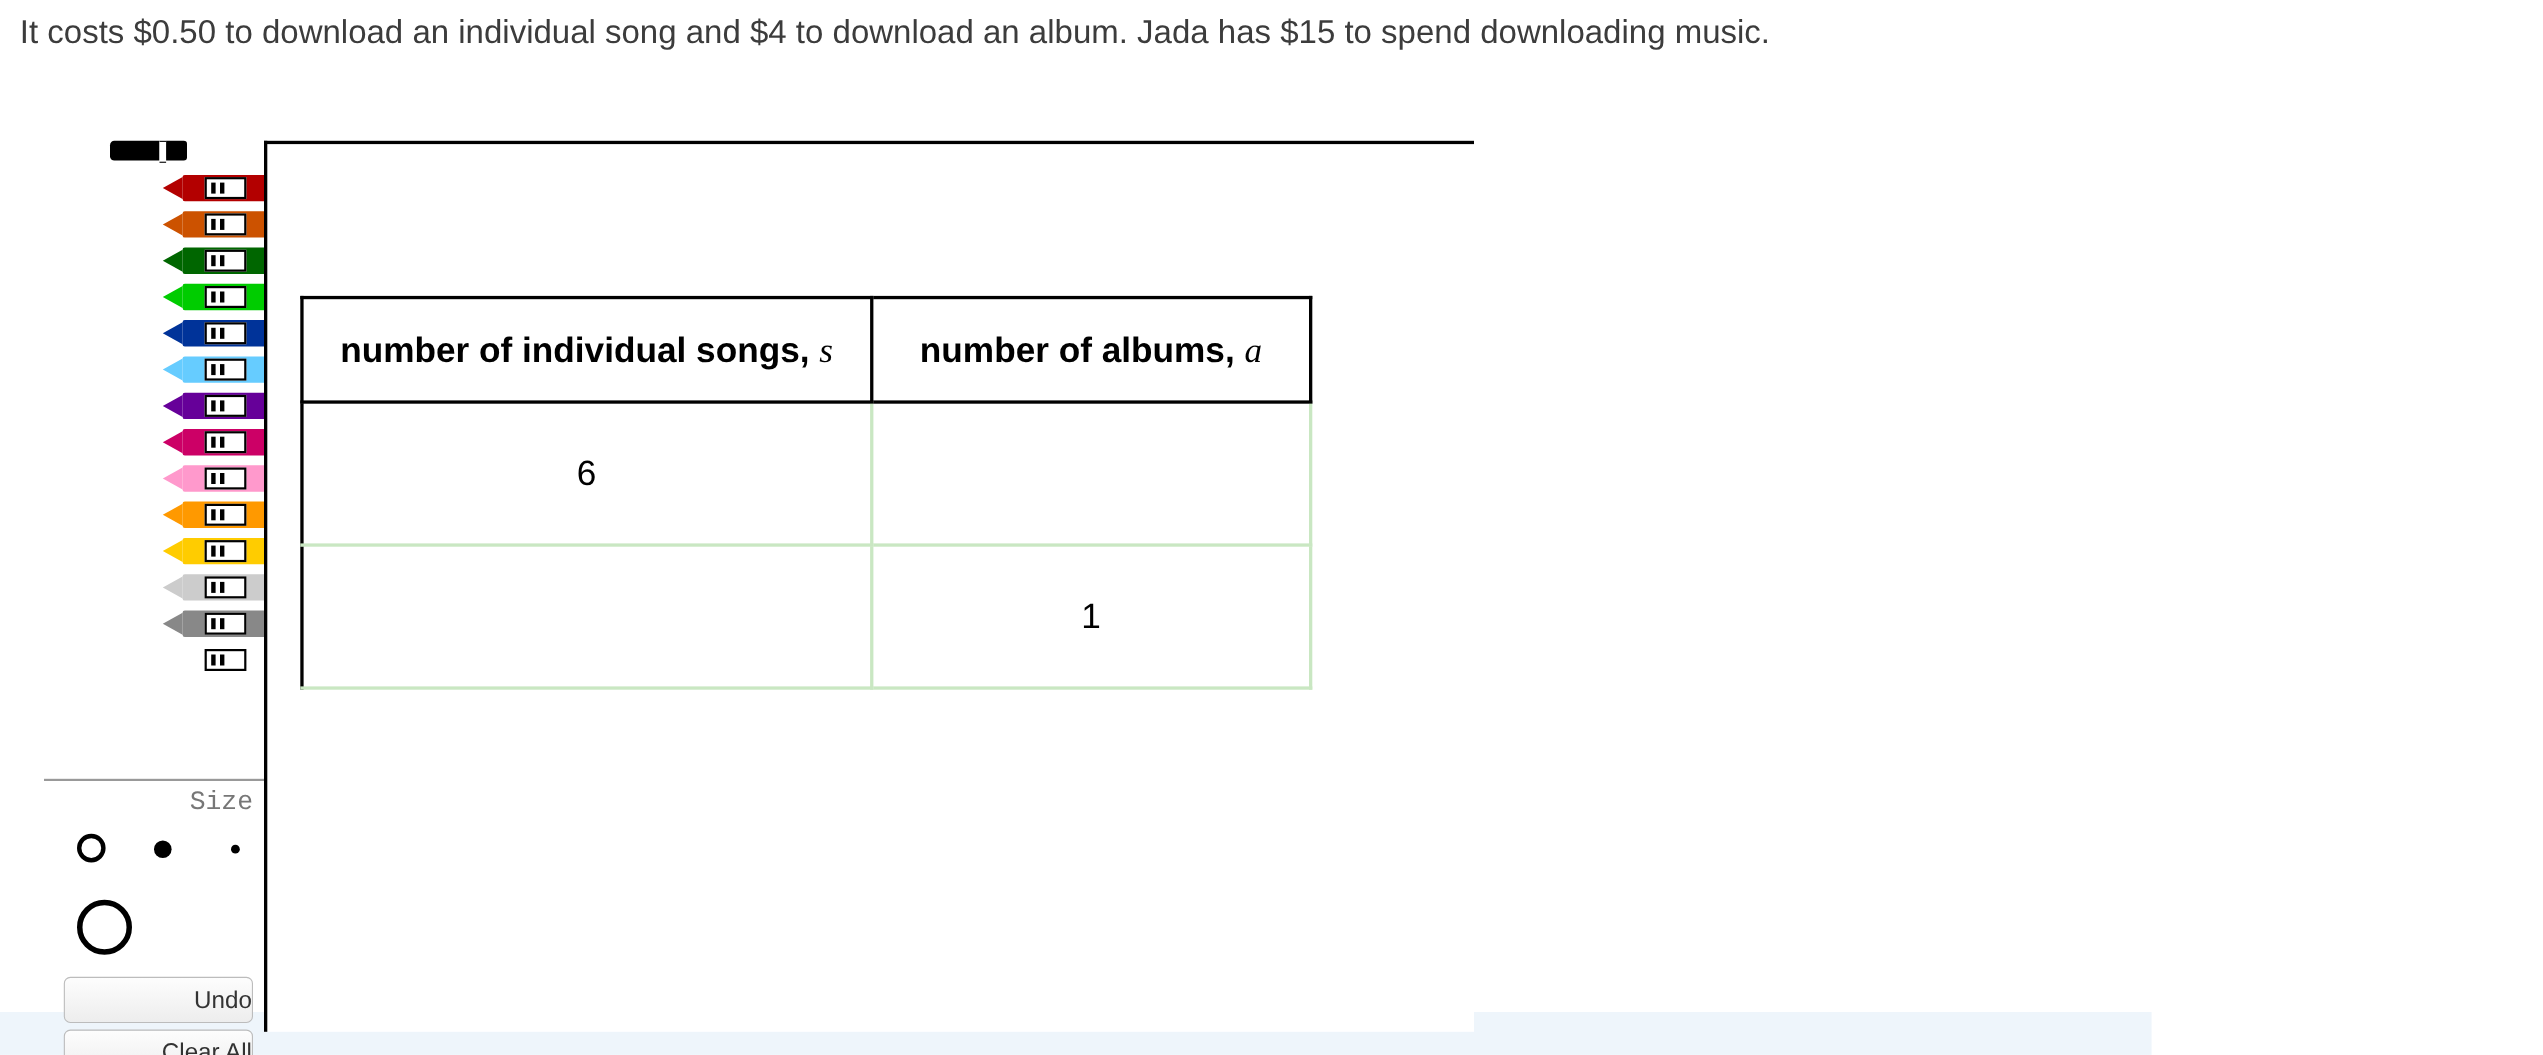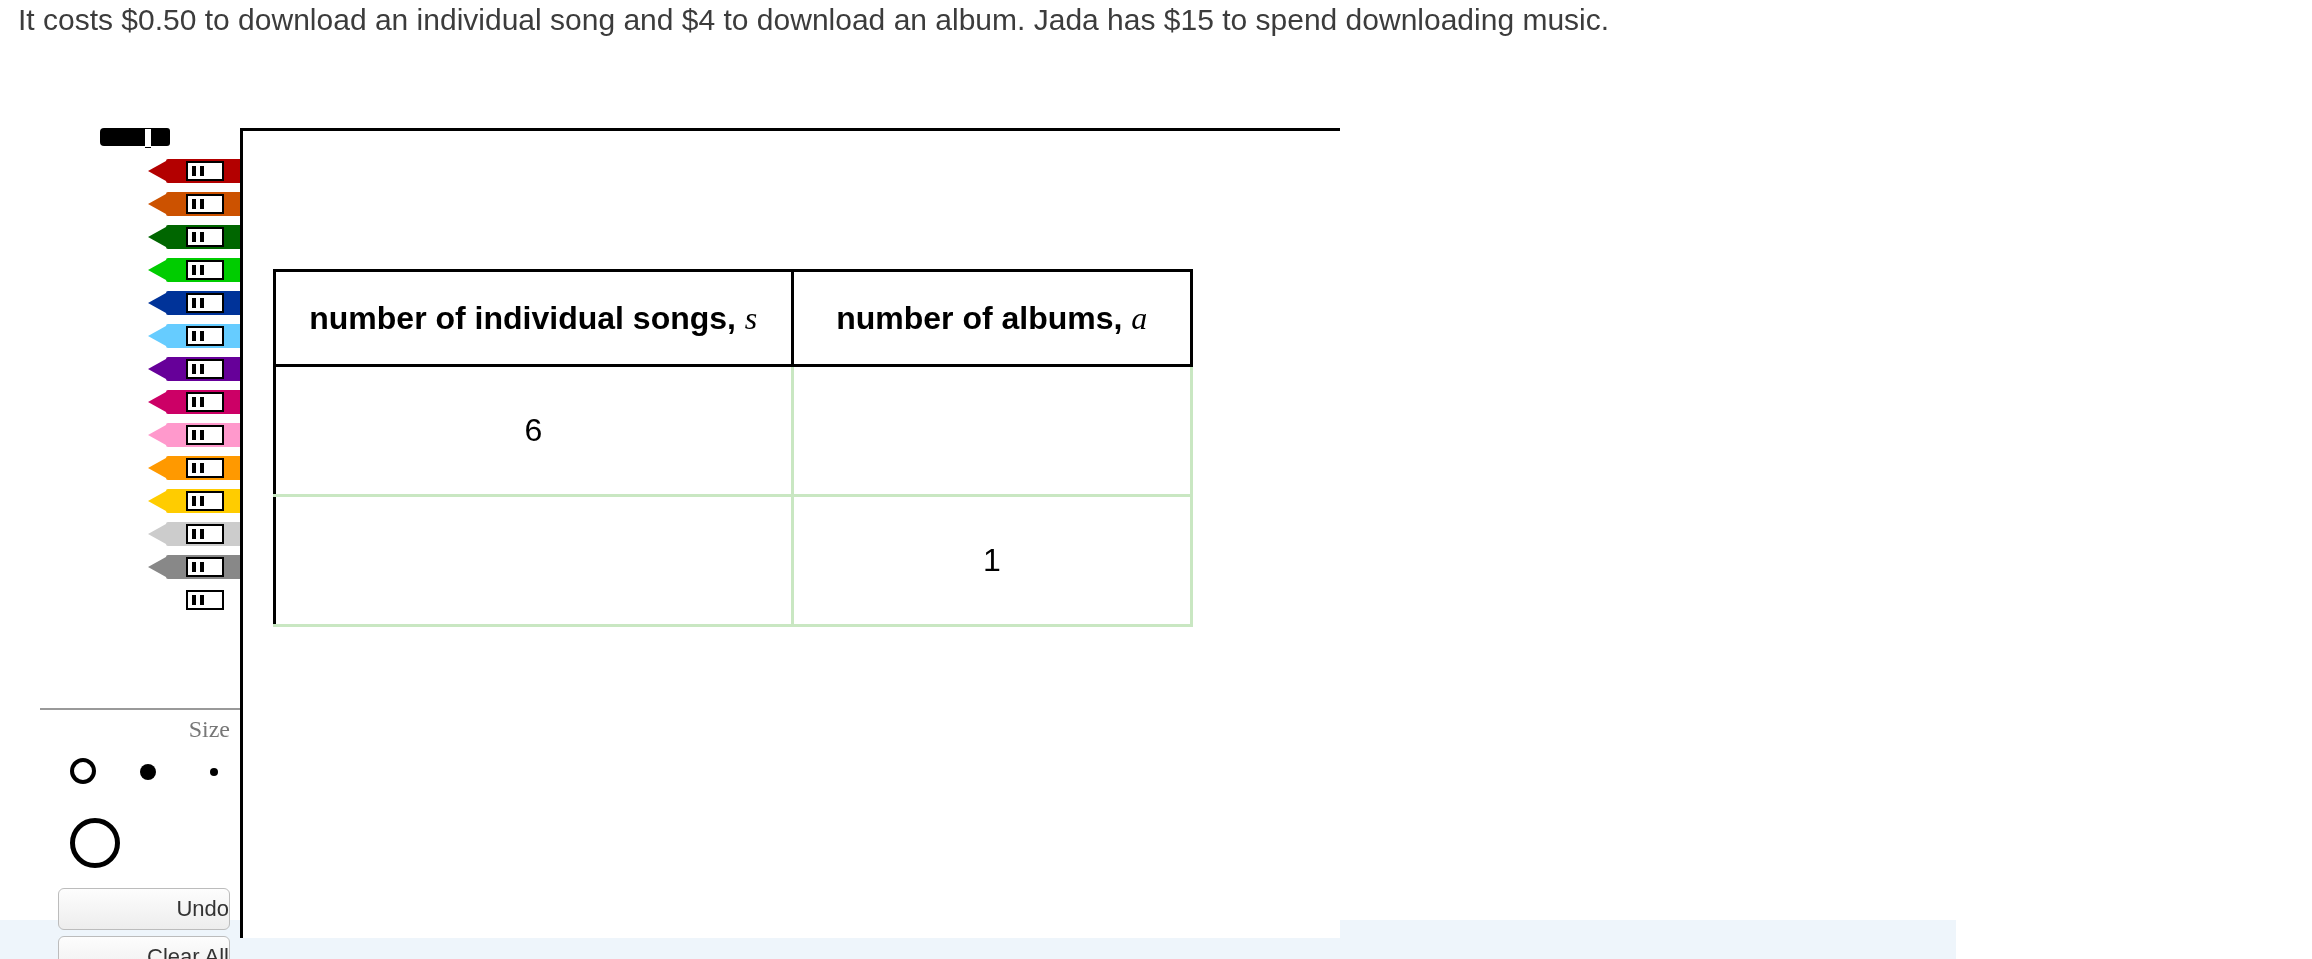--- a/index.html
+++ b/index.html
@@ -7,20 +7,21 @@
     padding: 0;
     background: #ffffff;
     font-family: Arial, Helvetica, sans-serif;
     color: #3a3a3a;
   }
   .page {
     width: 1956px;
     height: 959px;
     position: relative;
     box-sizing: border-box;
+    padding-top: 10px;
     background: linear-gradient(to bottom, #ffffff 0px, #ffffff 920px, #eef5fb 920px, #eef5fb 959px);
   }
   .prompt {
     font-size: 30px;
     line-height: 1.3;
     padding-left: 18px;
     padding-right: 20px;
     color: #3c3c3c;
   }
   .sub-prompt {
@@ -131,21 +132,21 @@
     position:absolute;
     left:0;
     top:580px;
     width:200px;
     border-top: 2px solid #999;
   }
   .size-label {
     position:absolute;
     right:10px;
     top:6px;
-    font-family: Liberation Serif, serif;
+    font-family: Liberation Mono, monospace;
     font-size:24px;
     color:#777;
   }
   .size-dots {
     position:absolute;
     top:40px;
     left:20px;
     width:170px;
     height:40px;
   }

